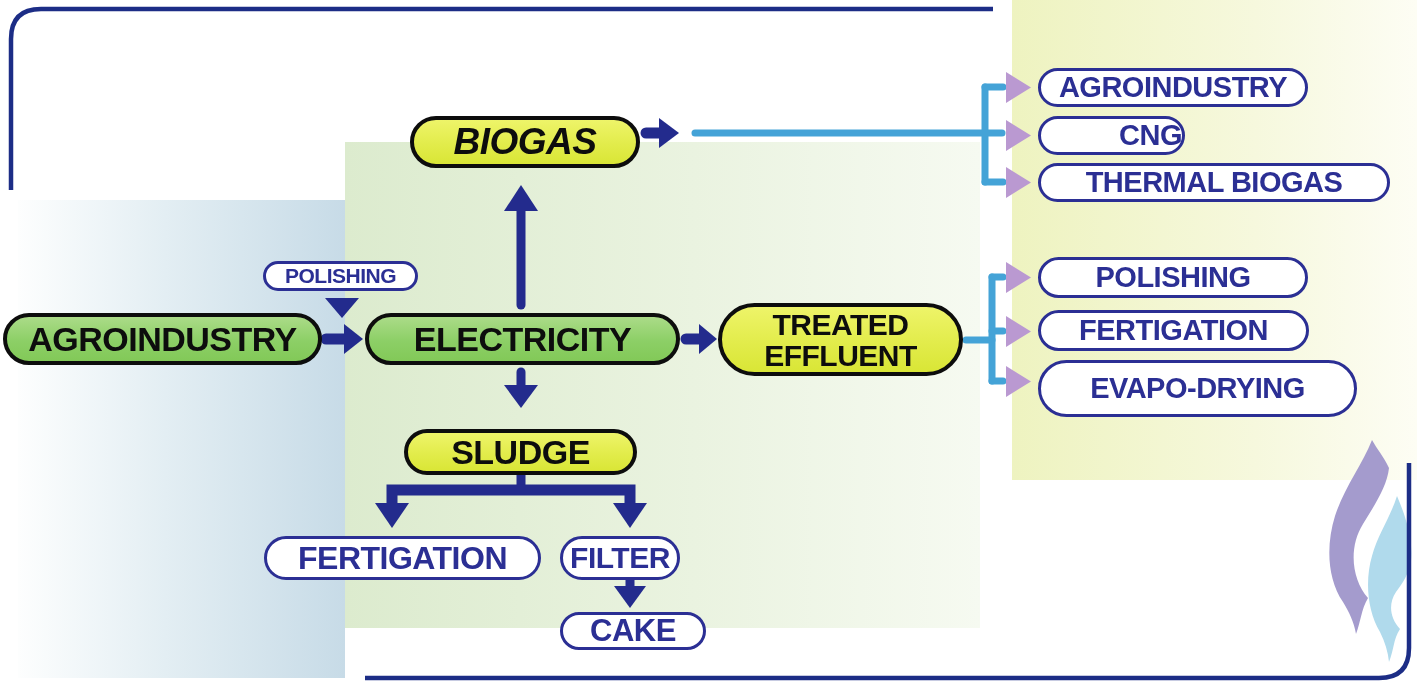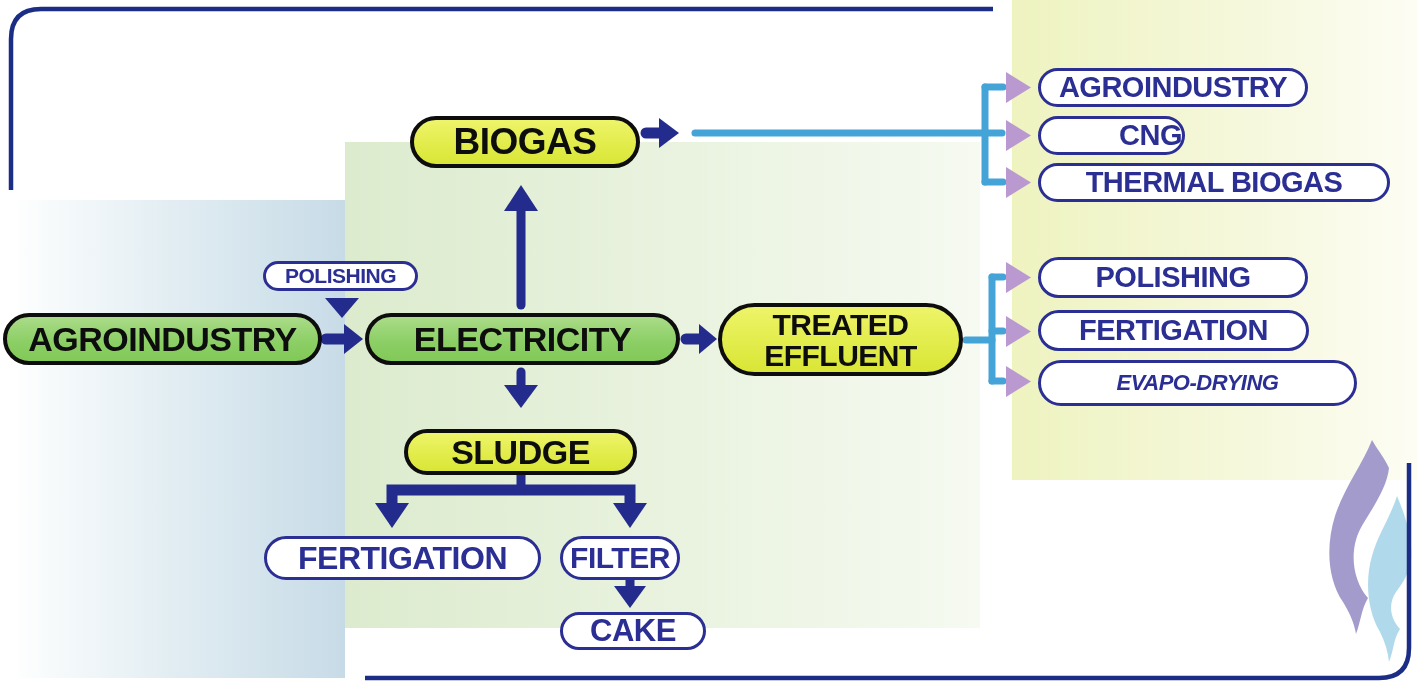--- a/index.html
+++ b/index.html
@@ -124,21 +124,21 @@
   </div>
 
   <div class="pill solid-green" style="left:3px; top:313px; width:319px; height:52px; font-size:34px;">
     <span>AGROINDUSTRY</span>
   </div>
 
   <div class="pill solid-green" style="left:365px; top:313px; width:315px; height:52px; font-size:34px;">
     <span>ELECTRICITY</span>
   </div>
 
-  <div class="pill solid-yellow" style="left:410px; top:116px; width:230px; height:52px; font-size:37px;">
+  <div class="pill solid-yellow" style="left:410px; top:116px; width:230px; height:52px; font-size:37px;font-style:italic;">
     <span>BIOGAS</span>
   </div>
 
   <div class="pill solid-yellow two-line" style="left:718px; top:303px; width:245px; height:73px; font-size:30px;">
     <span>TREATED</span>
     <span>EFFLUENT</span>
   </div>
 
   <div class="pill solid-yellow" style="left:404px; top:413px; width:233px; height:46px; font-size:34px;margin-top:16px;">
     <span>SLUDGE</span>
@@ -153,21 +153,21 @@
   <div class="pill outline" style="left:1038px; top:163px; width:352px; height:39px; font-size:29px;">
     <span>THERMAL BIOGAS</span>
   </div>
 
   <div class="pill outline" style="left:1038px; top:257px; width:270px; height:41px; font-size:29px;">
     <span>POLISHING</span>
   </div>
   <div class="pill outline" style="left:1038px; top:310px; width:271px; height:41px; font-size:29px;">
     <span>FERTIGATION</span>
   </div>
-  <div class="pill outline" style="left:1038px; top:360px; width:319px; height:46px; font-size:22px;font-style:italic;">
+  <div class="pill outline" style="left:1038px; top:360px; width:319px; height:57px; font-size:29px;">
     <span>EVAPO-DRYING</span>
   </div>
 
   <div class="pill outline" style="left:264px; top:536px; width:277px; height:44px; font-size:32px;">
     <span>FERTIGATION</span>
   </div>
   <div class="pill outline" style="left:560px; top:536px; width:120px; height:44px; font-size:30px;">
     <span>FILTER</span>
   </div>
   <div class="pill outline" style="left:560px; top:612px; width:146px; height:38px; font-size:31px;">

